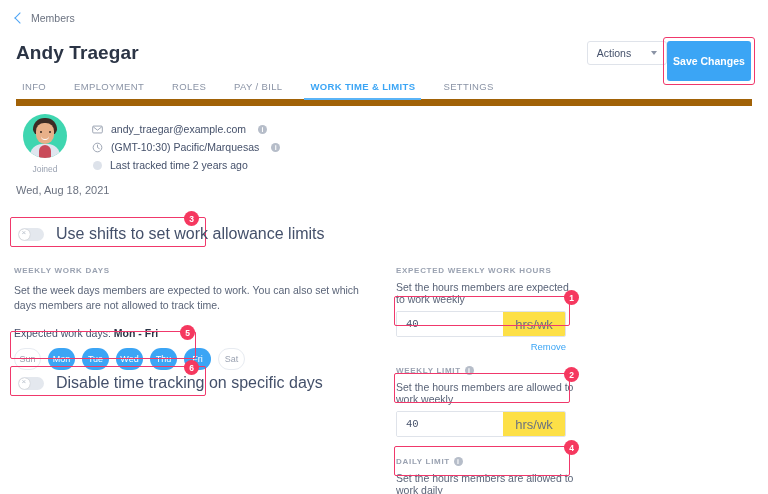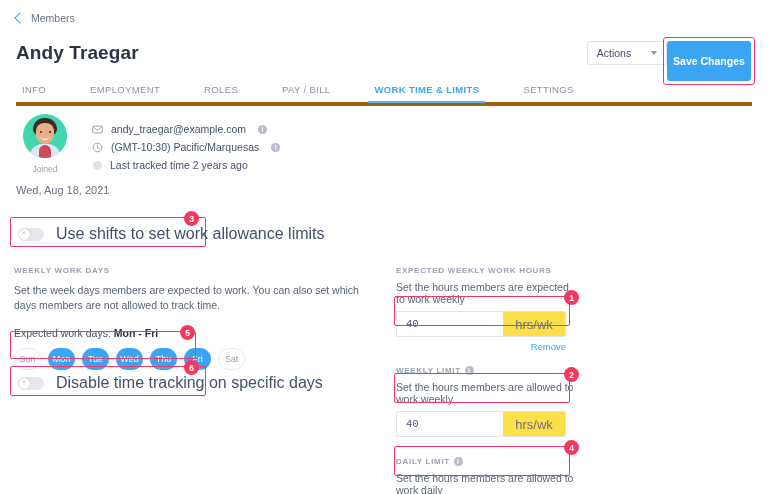--- a/index.html
+++ b/index.html
@@ -42,22 +42,22 @@
   .save-btn {
     width: 84px; height: 40px; border-radius: 3px; background: #3ba5f5;
     color: #fff; font-size: 10.5px; font-weight: bold;
     display: flex; align-items: center; justify-content: center; cursor: pointer;
     border: none;
   }
 
   
   .tabs {
     position: absolute; left: 16px; top: 84px; right: 16px;
-    display: flex; align-items: flex-end; gap: 16px;
-    border-bottom: 4px solid #a16207; height: 22px;
+    display: flex; align-items: flex-end; gap: 0;
+    border-bottom: 7px solid #a16207; height: 22px;
   }
   .tab {
     font-size: 9.5px; letter-spacing: .35px; color: #8a93a5;
     padding: 0 14px 7px 14px; cursor: pointer; white-space: nowrap;
     position: relative; font-weight: normal;
   }
   .tab:first-child { padding-left: 6px; }
   .tab.active { color: #3ba5f5; font-weight: bold; }
   .tab.active::after {
     content: ""; position: absolute; left: 8px; right: 8px; bottom: -1px;

